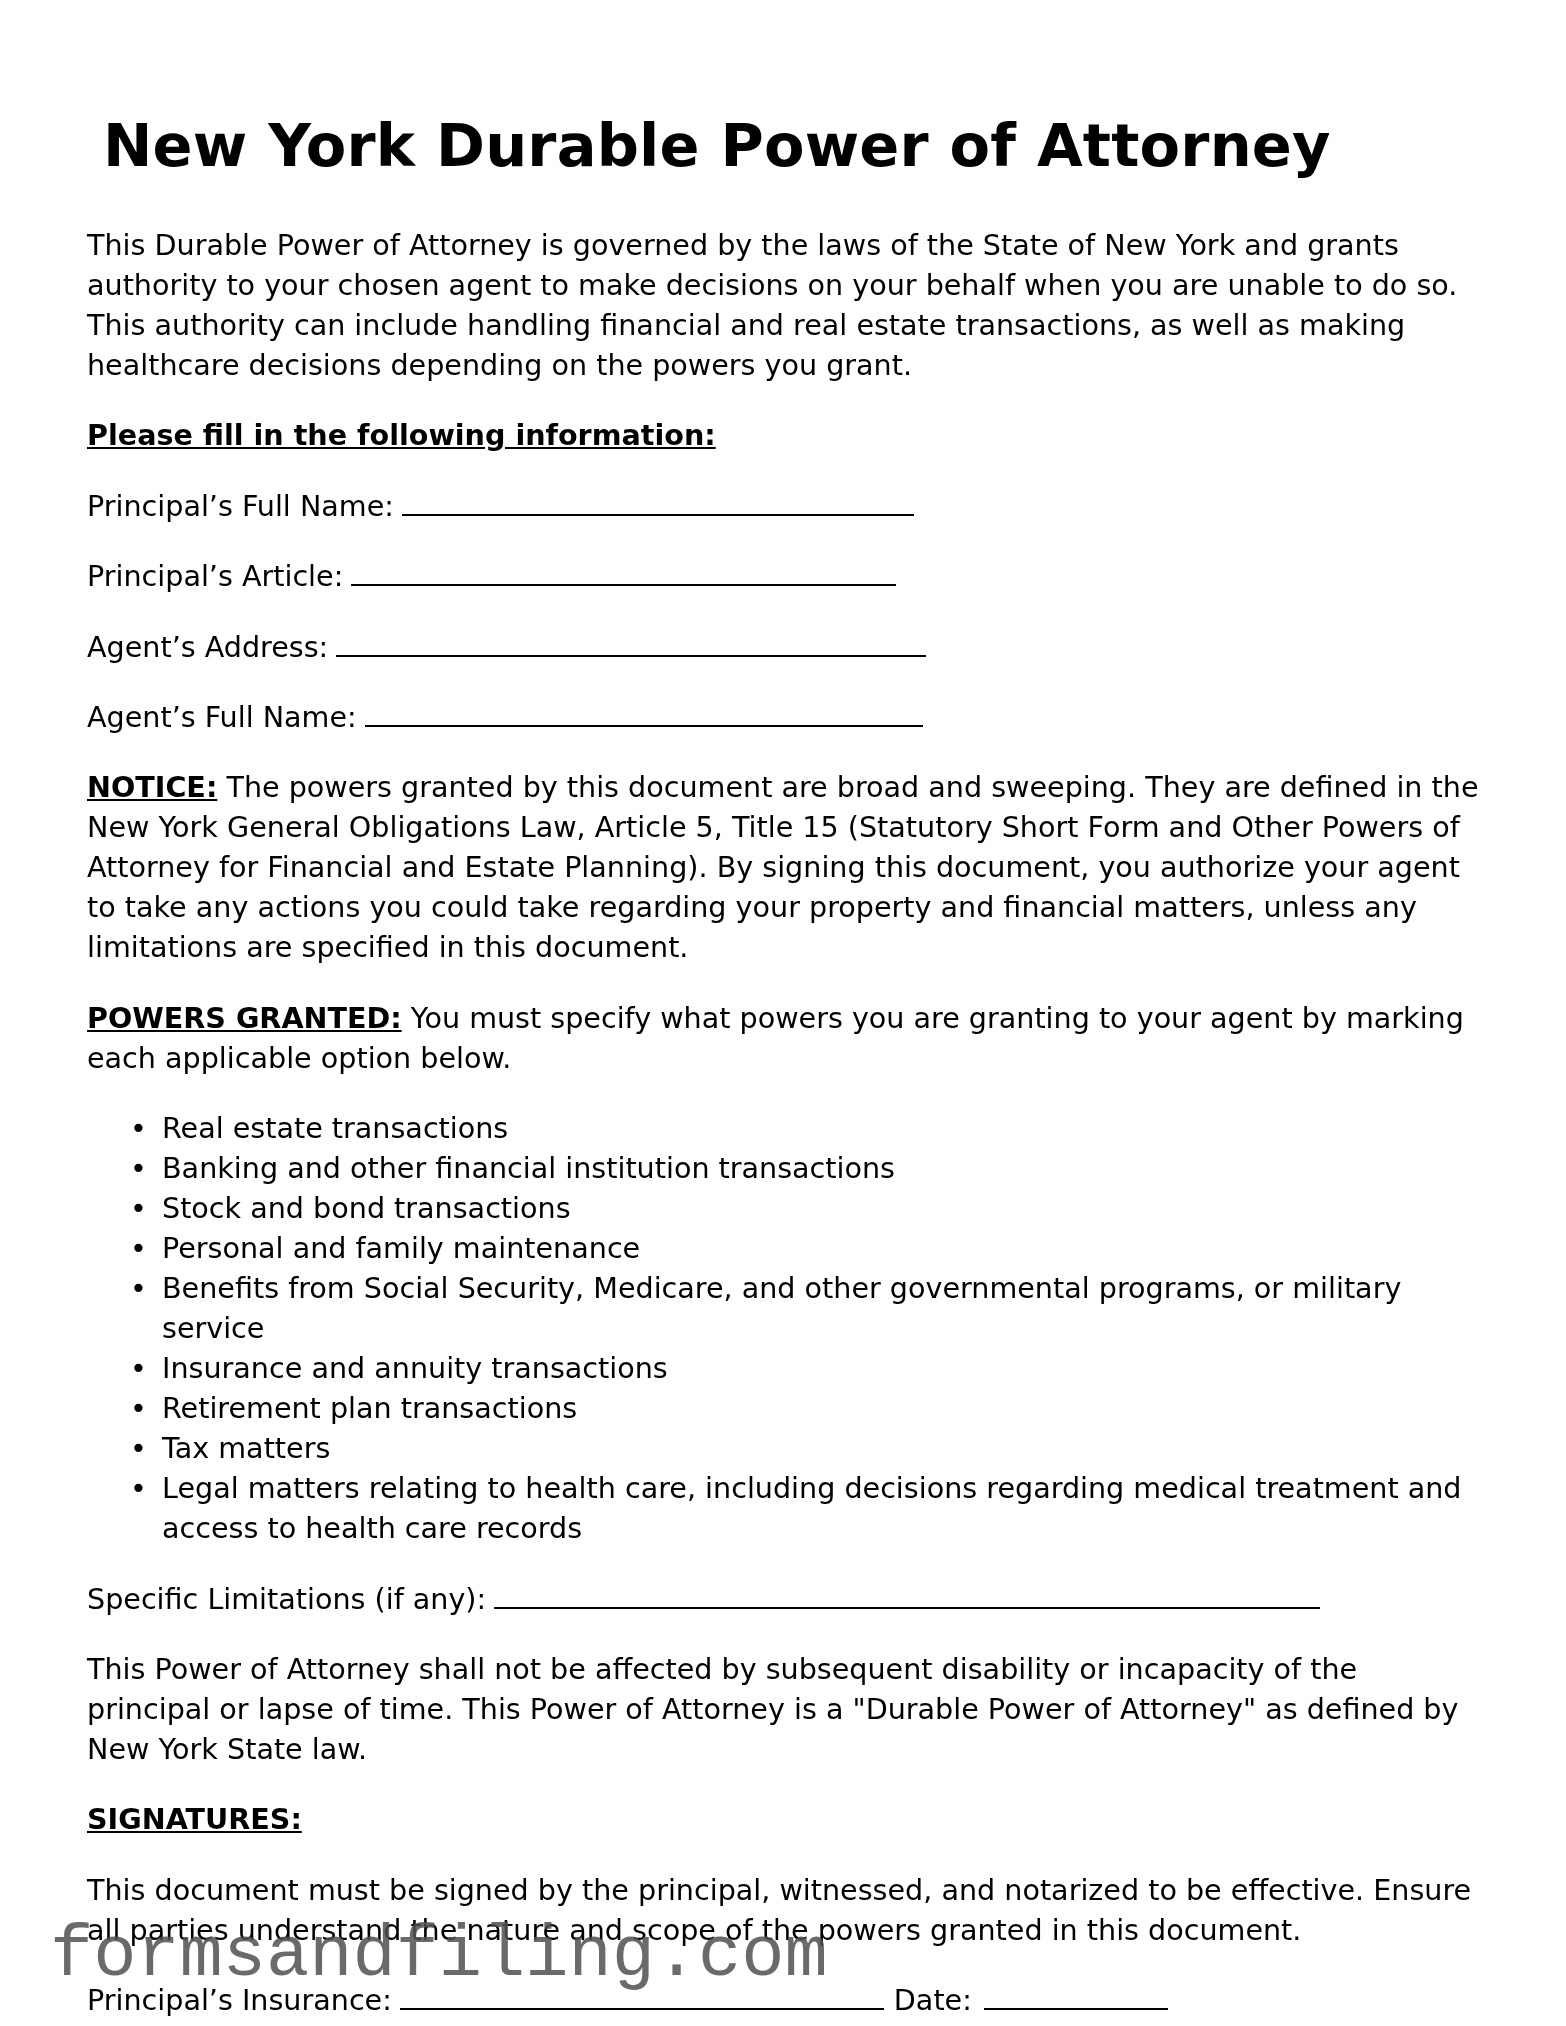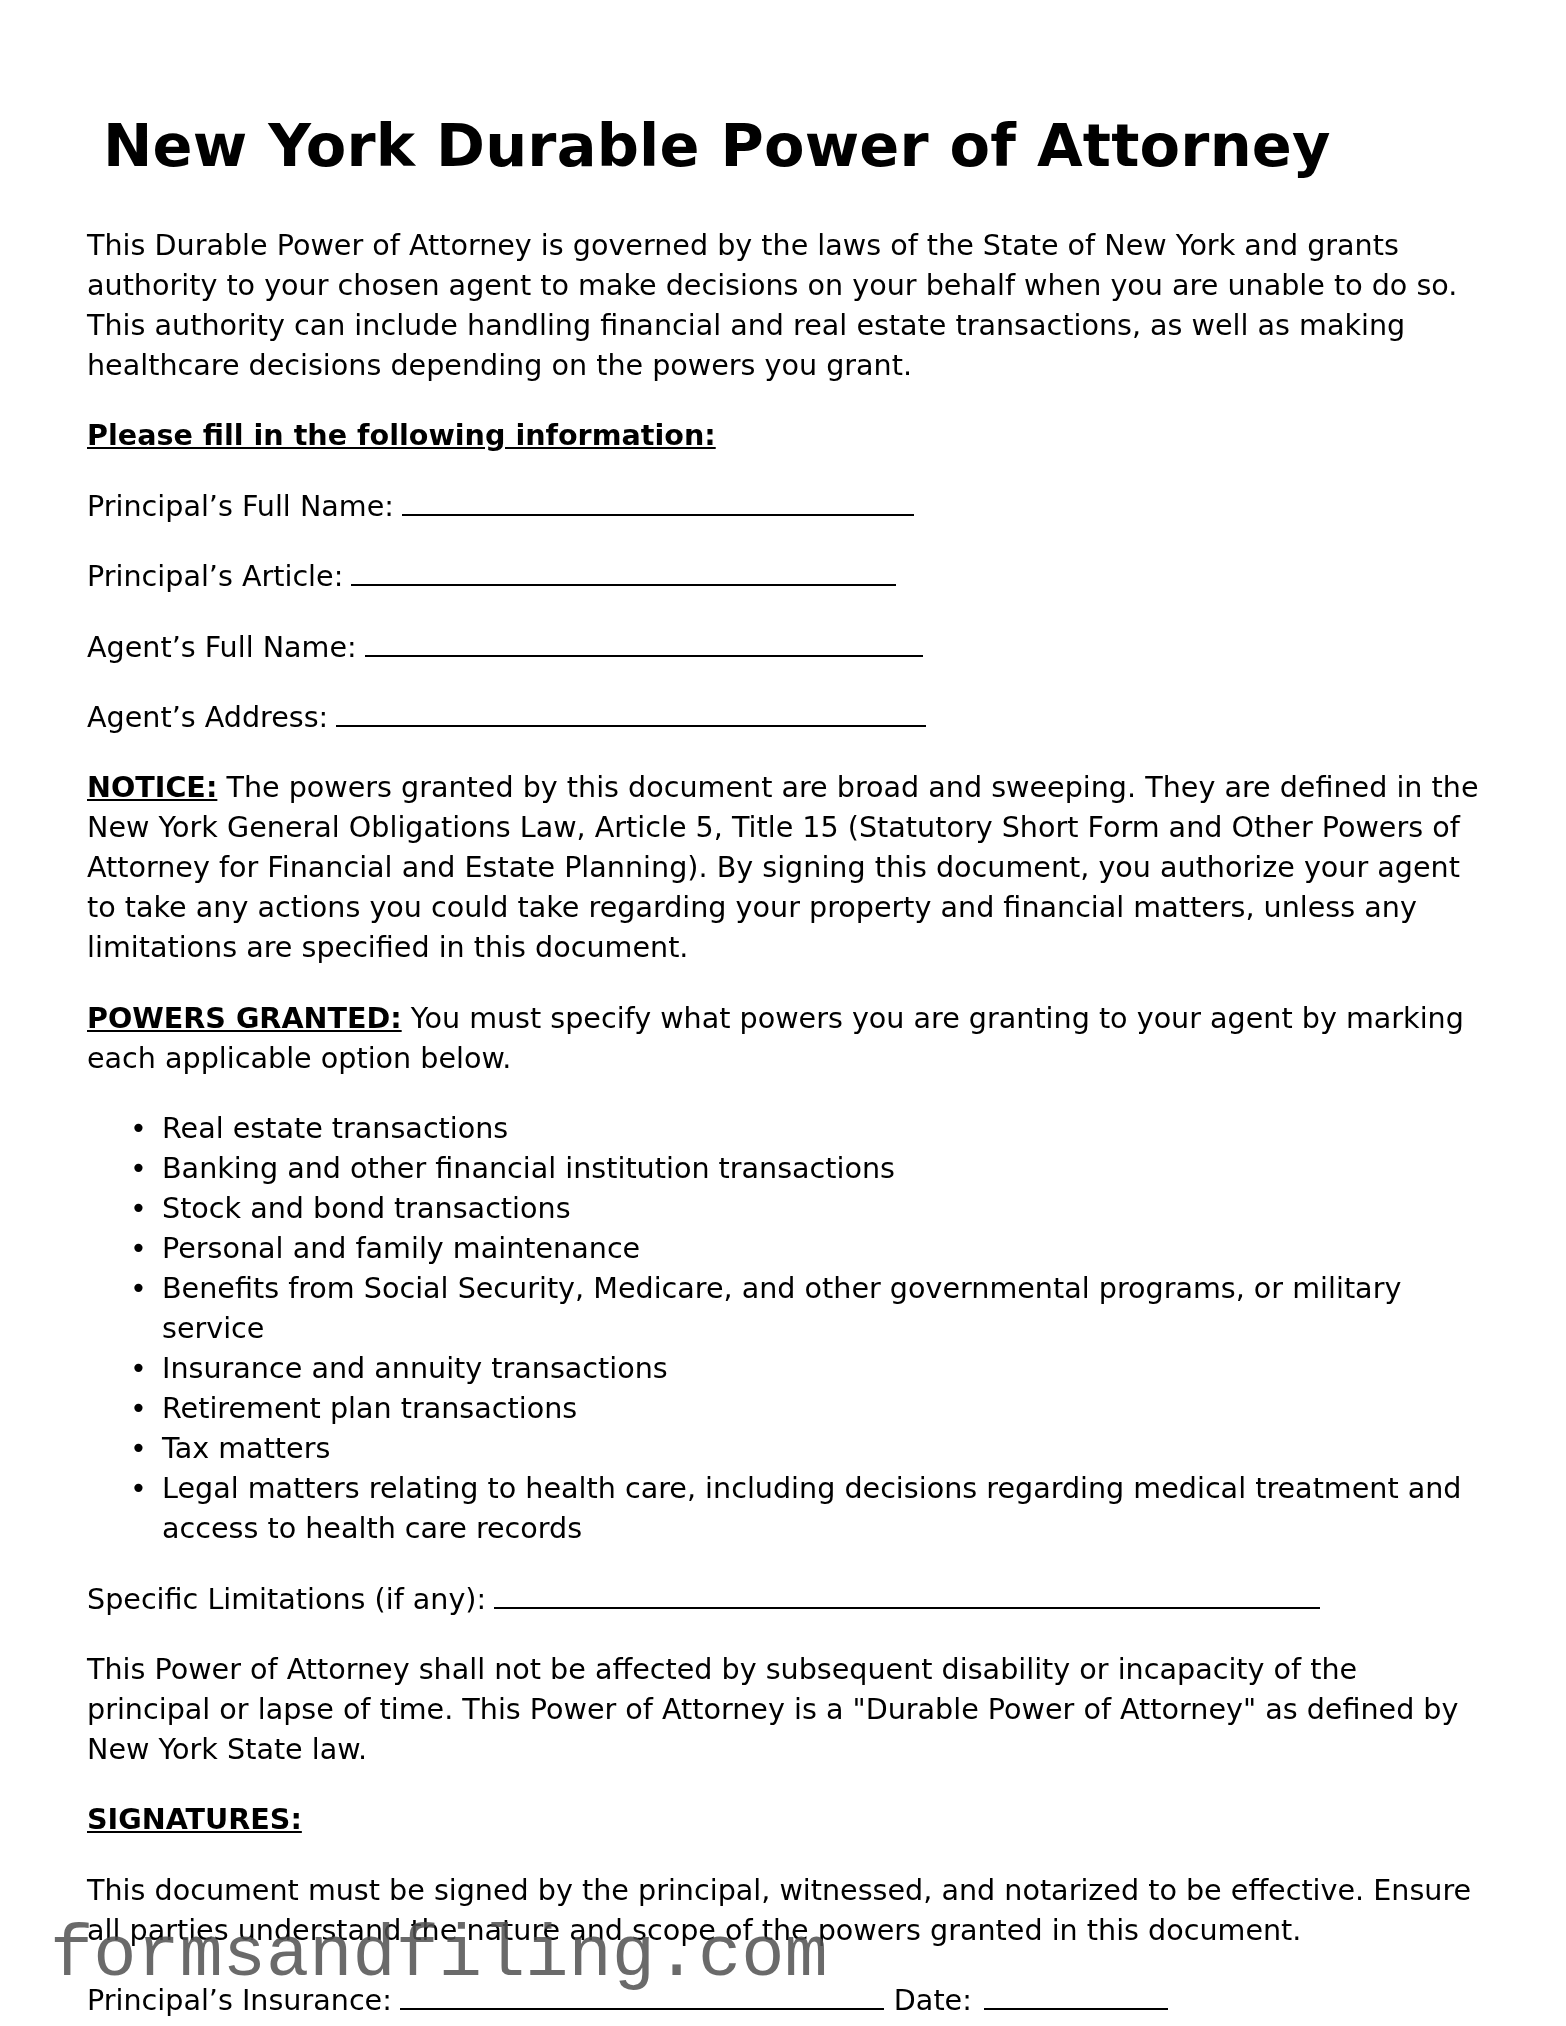--- a/index.html
+++ b/index.html
@@ -95,24 +95,24 @@
 
     <p class="bold">Please fill in the following information:</p>
 
     <div class="field">
       <span>Principal’s Full Name:</span><span class="blank" style="width:512px"></span>
     </div>
     <div class="field">
       <span>Principal’s Article:</span><span class="blank" style="width:545px"></span>
     </div>
     <div class="field">
-      <span>Agent’s Full Name:</span><span class="blank" style="width:558px"></span>
+      <span>Agent’s Address:</span><span class="blank" style="width:590px"></span>
     </div>
     <div class="field">
-      <span>Agent’s Address:</span><span class="blank" style="width:590px"></span>
+      <span>Agent’s Full Name:</span><span class="blank" style="width:558px"></span>
     </div>
 
     <p><span class="bold">NOTICE:</span><span> The powers granted by this document are broad and sweeping. They are defined in the New York General Obligations Law, Article 5, Title 15 (Statutory Short Form and Other Powers of Attorney for Financial and Estate Planning). By signing this document, you authorize your agent to take any actions you could take regarding your property and financial matters, unless any limitations are specified in this document.</span></p>
 
     <p><span class="bold">POWERS GRANTED:</span><span> You must specify what powers you are granting to your agent by marking each applicable option below.</span></p>
 
     <ul class="powers">
       <li><span class="bullet">•</span><span>Real estate transactions</span></li>
       <li><span class="bullet">•</span><span>Banking and other financial institution transactions</span></li>
       <li><span class="bullet">•</span><span>Stock and bond transactions</span></li>

